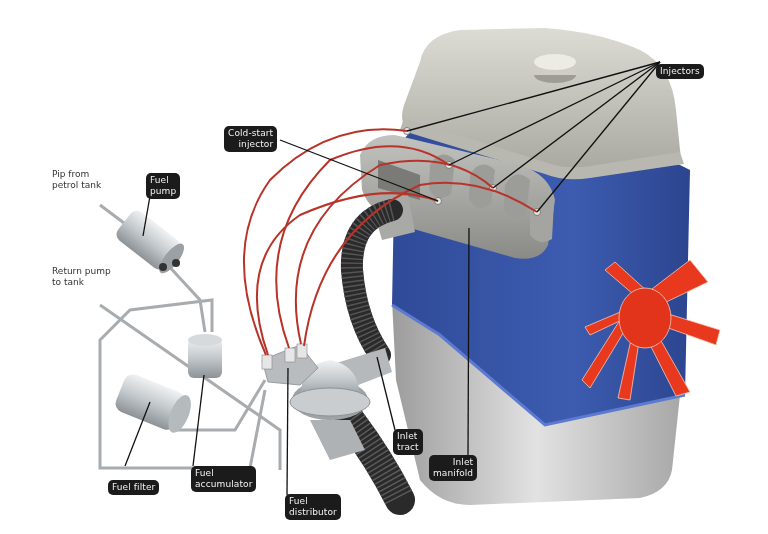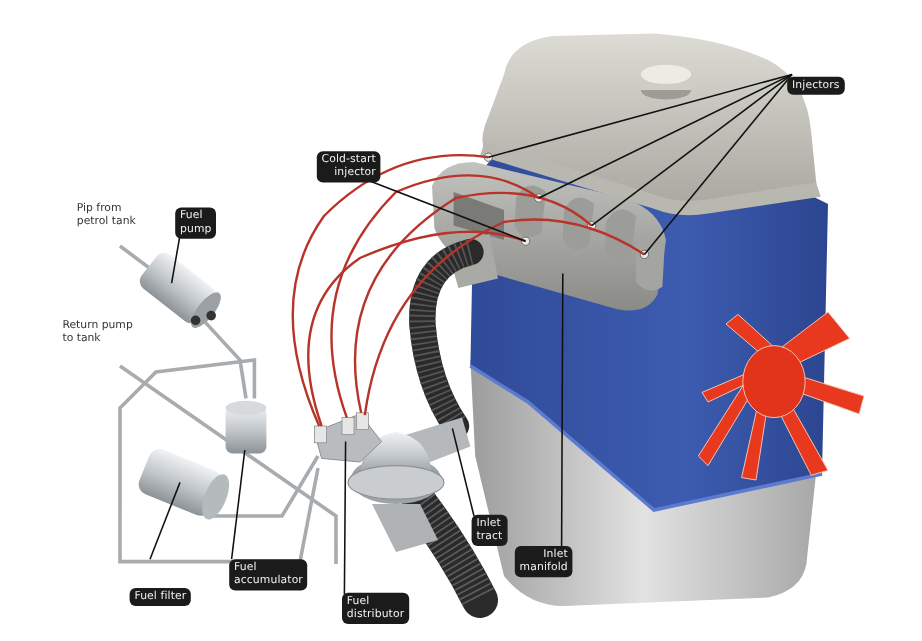--- a/index.html
+++ b/index.html
@@ -158,30 +158,30 @@
     <line x1="660" y1="62" x2="493" y2="188"></line>
     <line x1="660" y1="62" x2="537" y2="212"></line>
     <line x1="125" y1="466" x2="150" y2="402"></line>
     <line x1="193" y1="466" x2="204" y2="375"></line>
     <line x1="287" y1="495" x2="288" y2="368"></line>
     <line x1="395" y1="430" x2="377" y2="357"></line>
     <line x1="468" y1="455" x2="469" y2="228"></line>
   </g>
 </svg>
 
-<div class="plain" style="left:64px; top:169px;">Pip from
+<div class="plain" style="left:52px; top:169px;">Pip from
 petrol tank</div>
 <div class="plain" style="left:52px; top:266px;">Return pump
 to tank</div>
 <div class="label" style="left:146px; top:173px;">Fuel
 pump</div>
-<div class="label right" style="left:224px; top:126px;margin-left:40px;">Cold-start
+<div class="label right" style="left:224px; top:126px;">Cold-start
 injector</div>
 <div class="label" style="left:656px; top:52px;margin-top:12px;">Injectors</div>
-<div class="label" style="left:108px; top:490px;">Fuel filter</div>
+<div class="label" style="left:108px; top:480px;">Fuel filter</div>
 <div class="label" style="left:191px; top:466px;">Fuel
 accumulator</div>
 <div class="label" style="left:285px; top:494px;">Fuel
 distributor</div>
 <div class="label" style="left:393px; top:429px;">Inlet
 tract</div>
 <div class="label right" style="left:429px; top:455px;">Inlet
 manifold</div>
 
 </body></html>

